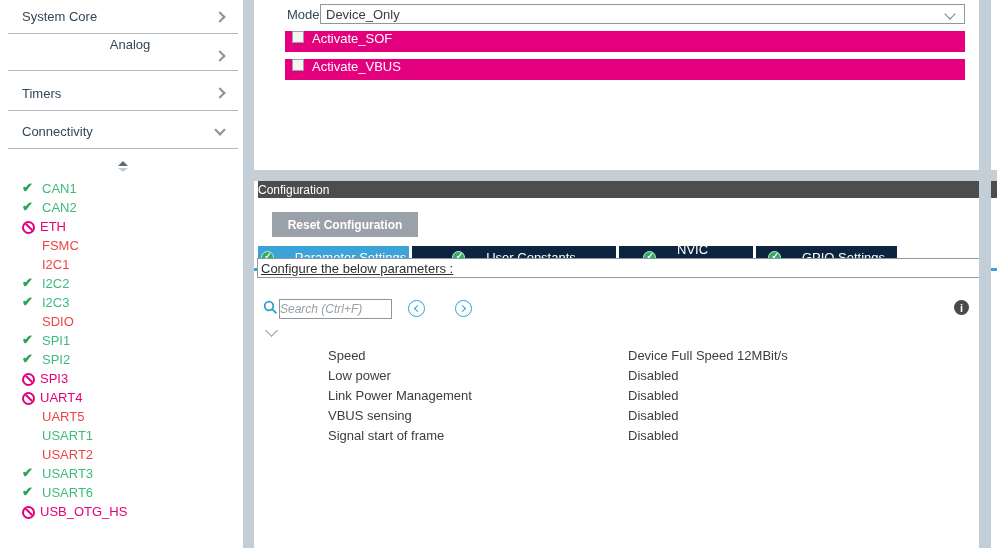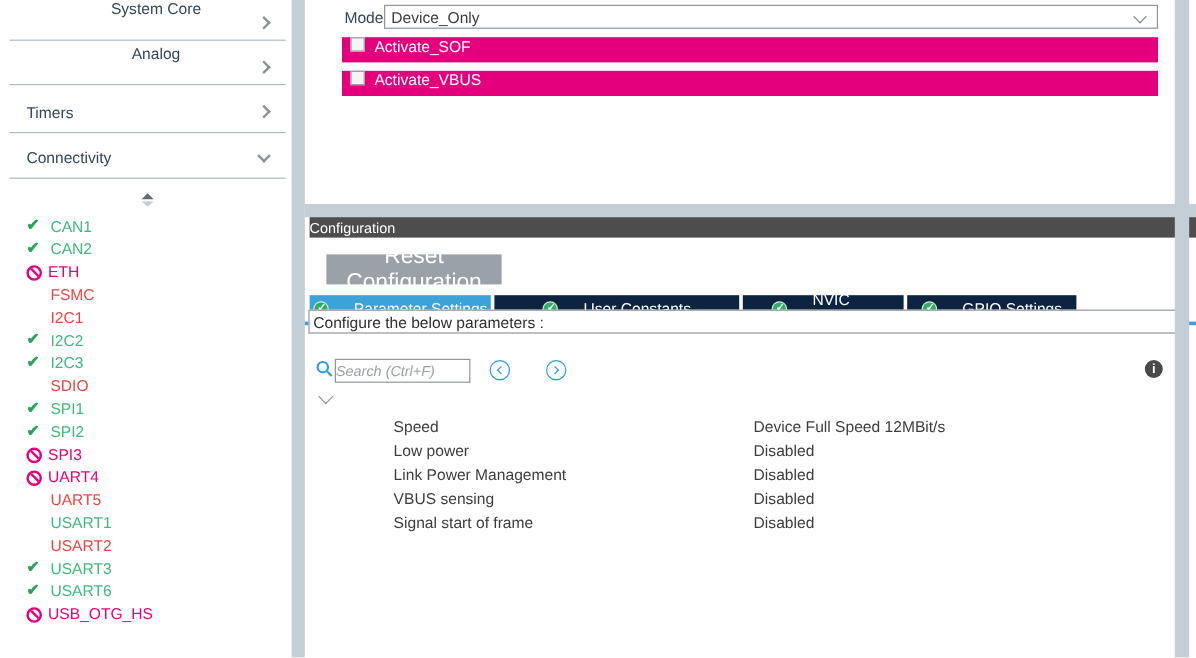--- a/index.html
+++ b/index.html
@@ -42,32 +42,32 @@
   .mode-select .chev { position:absolute; right:10px; top:5px; border-color:#7a8288; border-width:1.5px; transform:rotate(45deg); }
   .opt-bar { position:absolute; left:285px; width:680px; height:21px; background:#E4007C; display:flex; align-items:flex-start; padding-left:7px; cursor:default; }
   .opt-check { width:12px; height:12px; background:#f4f4f4; border:1px solid #9aa1a8; margin-right:8px; flex:none; }
   .opt-label { color:#fff; font-size:13px; }
 
   
   .band { position:absolute; left:254px; top:170px; width:743px; height:11px; background:#c3ced6; }
   .config-header { position:absolute; left:258px; top:181px; width:739px; height:17px; background:#4d4d4d;
                    color:#fff; font-size:12px; display:flex; align-items:center; justify-content:flex-start; }
   .reset-btn { position:absolute; left:272px; top:212px; width:146px; height:25px; background:#9ba1a8; border:none;
-               color:#fff; font-size:19px; display:flex; align-items:center; justify-content:center; cursor:default; }
+               color:#fff; font-size:12px; display:flex; align-items:center; justify-content:center; cursor:default;font-weight:bold; }
 
   .tabs { position:absolute; left:258px; top:246px; width:739px; height:22px; }
   .tab { position:absolute; top:0; height:22px; background:#0D2440; color:#fff; font-size:13px;
          display:flex; align-items:center; justify-content:center; gap:21px; cursor:default; }
   .tab.active { background:#3CA3D9; }
   .badge { width:13px; height:13px; border-radius:50%; background:#2FAE62; border:1px solid #cfe9d8; position:relative; flex:none; }
   .badge::after { content:"\2713"; position:absolute; left:2.5px; top:-0.5px; color:#fff; font-size:9px; font-weight:bold; }
   .tab-underline { position:absolute; left:254px; top:268px; width:743px; height:3px; background:#3CA3D9; }
 
   .instr-box { position:absolute; left:257px; top:258px; width:730px; height:20px; border:1px solid #8f979e; background:#fff;
-               font-size:13px; color:#2f2f2f; display:flex; align-items:center; padding-left:3px; }
+               font-size:13px; color:#2f2f2f; display:flex; align-items:center; padding-left:3px;text-decoration:underline; }
 
   .search-icon { position:absolute; left:263px; top:300px; width:15px; height:15px; }
   .search-input { position:absolute; left:279px; top:299px; width:113px; height:20px; border:1px solid #8f979e;
                   font-size:12px; font-style:italic; color:#555; padding-left:0; outline:none; }
   .search-input::placeholder { color:#9aa0a5; font-style:italic; }
   .nav-circle { position:absolute; top:300px; width:17px; height:17px; border:1px solid #2D9FD8; border-radius:50%;
                 display:flex; align-items:center; justify-content:center; cursor:default; }
   .nav-circle .arr { width:5px; height:5px; border-left:1.5px solid #2D9FD8; border-bottom:1.5px solid #2D9FD8; display:inline-block; }
   .nav-circle .arr.left  { transform:rotate(45deg); margin-left:2px; }
   .nav-circle .arr.right { transform:rotate(-135deg); margin-right:2px; }
@@ -79,21 +79,21 @@
   .params { position:absolute; left:258px; top:346px; width:720px; }
   .param-row { height:20px; position:relative; font-size:13px; color:#3d3d3d; }
   .param-name  { position:absolute; left:70px;  top:2px; }
   .param-value { position:absolute; left:370px; top:2px; }
 </style>
 </head>
 <body>
 
 <div class="sidebar">
   <div>
-      <div class="category" style="top: 0px; height: 34px; flex-direction: column;">
+      <div class="category" style="top: 0px; height: 34px;">
         <span>System Core</span>
         <span class="chev right"></span>
       </div>
       <div class="category" style="top: 37px; height: 33.5px; flex-direction: column;">
         <span>Analog</span>
         <span class="chev right"></span>
       </div>
       <div class="category" style="top: 77px; height: 33.5px;">
         <span>Timers</span>
         <span class="chev right"></span>

